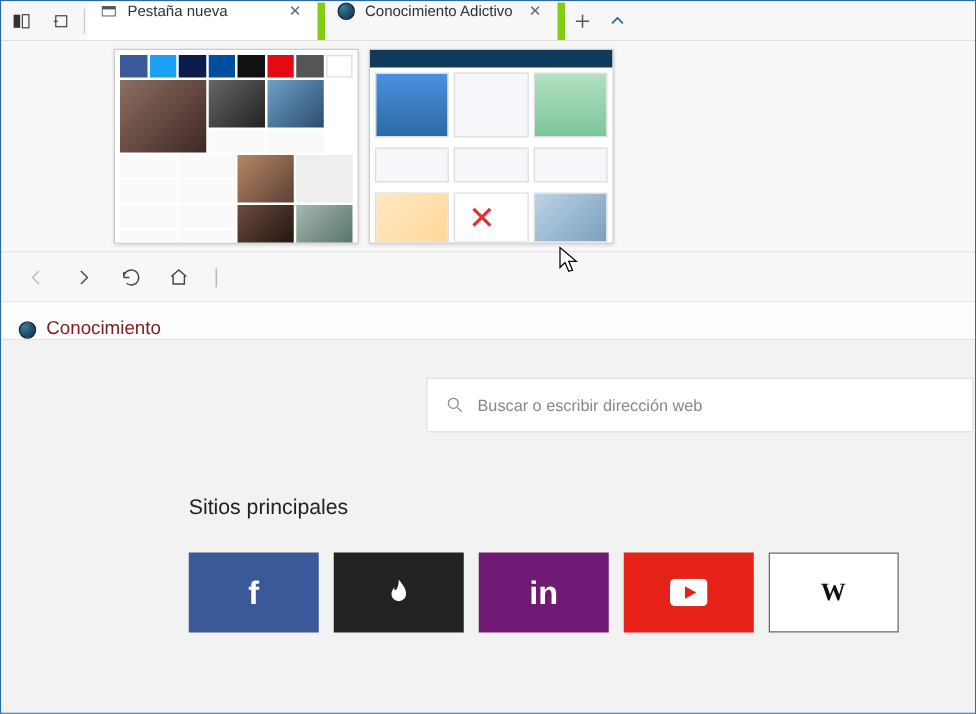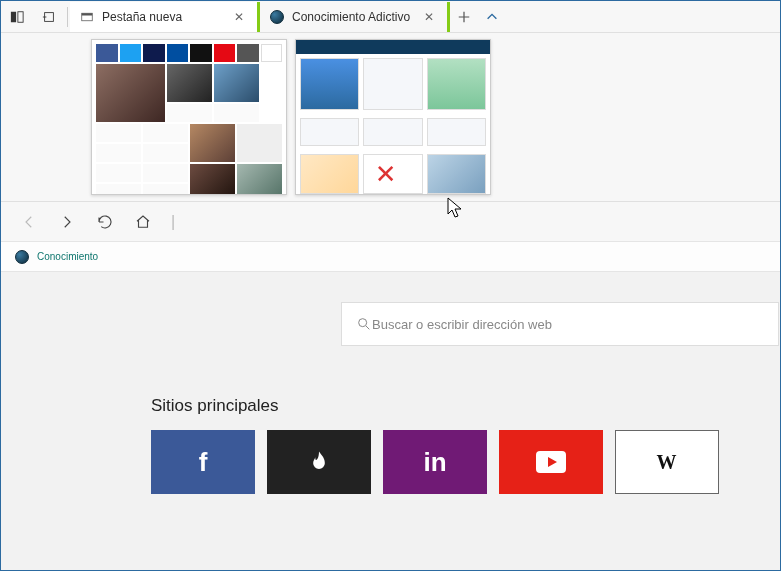--- a/index.html
+++ b/index.html
@@ -13,27 +13,27 @@
     overflow: hidden;
   }
   .titlebar {
     display: flex; align-items: center;
     height: 32px;
     background: #f7f7f7;
     border-bottom: 1px solid #e0e0e0;
   }
   .win-btn { width: 32px; height: 32px; display:flex; align-items:center; justify-content:center; color:#444; }
   .tab {
-    display: flex; align-items: center;
+    display: flex; align-items: flex-start;
     height: 30px;
     padding: 0 8px 0 10px;
     min-width: 190px;
     gap: 8px;
     background: #f7f7f7;
-    border-right: 3px solid #84cc16;
+    border-right: 6px solid #84cc16;
     color: #303030;
   }
   .tab.active { background: #fff; }
   .tab .favicon { width:14px; height:14px; display:flex; align-items:center; justify-content:center; }
   .tab .title { flex:1; font-size:12px; white-space:nowrap; overflow:hidden; text-overflow:ellipsis; }
   .tab .close { width:20px; text-align:center; color:#666; font-size:12px; }
   .titlebar-right { display:flex; align-items:center; }
   .titlebar-right .btn { width:28px; height:28px; display:flex; align-items:center; justify-content:center; color:#555; }
 
   .previews {
@@ -72,38 +72,38 @@
     display:flex; align-items:center; gap:10px;
     height:40px; padding:0 14px;
     background:#f7f7f7;
     border-bottom:1px solid #e5e5e5;
   }
   .tool { width:28px; height:28px; display:flex; align-items:center; justify-content:center; color:#444; }
   .tool.disabled { color:#bbb; }
   .addr-caret { color:#bbb; font-size:16px; padding-left:4px; }
 
   .bookmarks {
-    display:flex; align-items:center; gap:8px;
+    display:flex; align-items:flex-end; gap:8px;
     height:30px; padding:0 14px;
     background:#fdfdfd;
     border-bottom:1px solid #e5e5e5;
-    font-size:10px; color:#0f766e;
+    font-size:15px; color:#7f1d1d;
   }
   .bm-icon{width:14px;height:14px;border-radius:50%;background:radial-gradient(circle at 30% 30%,#3a7aa0,#0d2a3a);border:1px solid #0d2a3a}
 
   .content { padding: 30px 0 0 0; background:#f2f2f2; height: calc(571px - 32px - 168px - 40px - 30px); }
   .heading { text-align:right; font-size:28px; color:#333; padding: 16px 130px 24px 0; font-weight:400; }
   .searchbox {
     margin: 0 0 0 340px;
     width: 438px; height:44px;
     background:#fff; border:1px solid #ddd;
-    display:flex; align-items:center; padding:0 14px; gap:0;
+    display:flex; align-items:center; padding:0 14px; gap:10px;
     color:#888;
   }
-  .section-title { font-size:17px; color:#222; padding: 50px 0 14px 150px; }
+  .section-title { font-size:17px; color:#222; padding: 50px 0 26px 150px; }
   .tiles { display:flex; gap:12px; padding-left:150px; }
   .tile { width:104px; height:64px; display:flex; align-items:center; justify-content:center; color:#fff; font-size:26px; font-weight:bold; }
   .tile.fb{background:#3b5998}
   .tile.sl{background:#222}
   .tile.ln{background:#701a75}
   .tile.yt{background:#e62117}
   .tile.wk{background:#fff;color:#111;border:1px solid #666;font-family:"Times New Roman",serif;font-size:20px;letter-spacing:1px}
 
   .cursor { position:absolute; left:446px; top:196px; pointer-events:none; }
   svg { display:block; }

